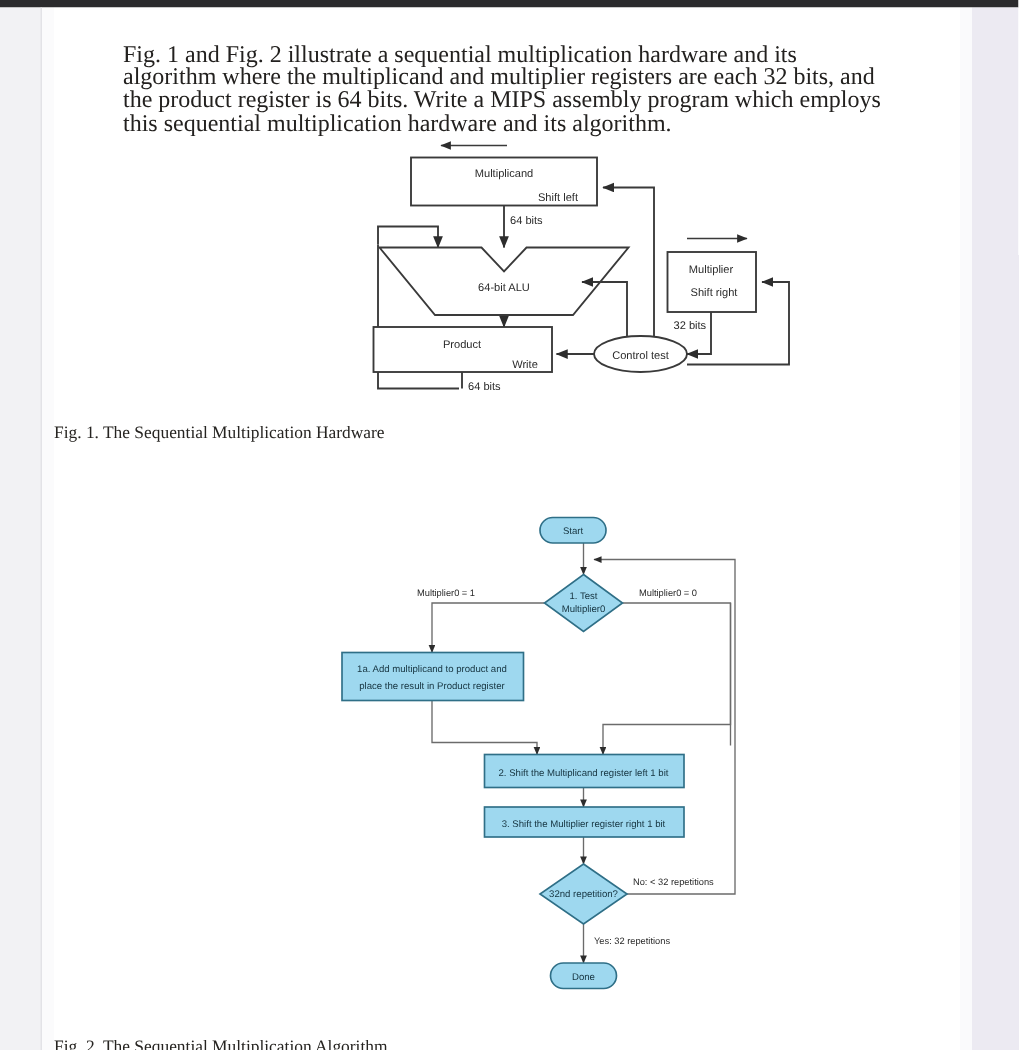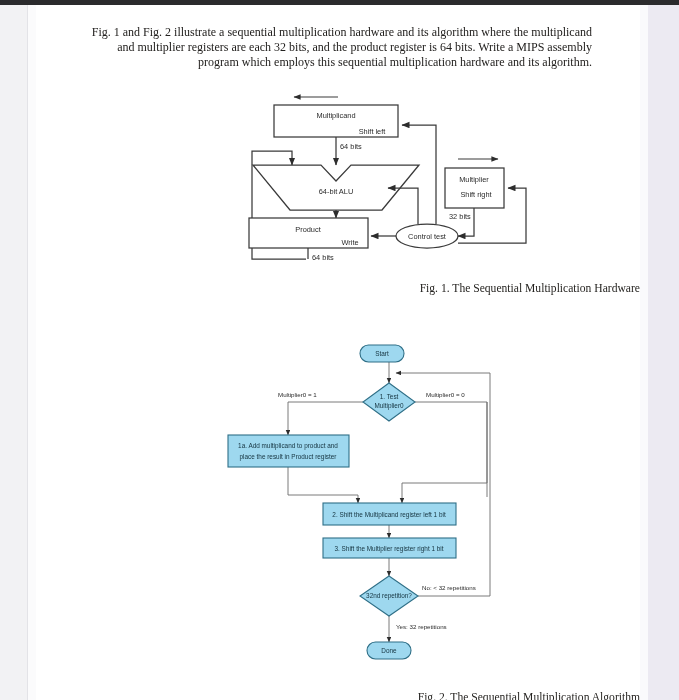--- a/index.html
+++ b/index.html
@@ -12,25 +12,25 @@
   }
   #topbar{position:absolute;left:0;top:0;width:679px;height:5px;background:#2b2b2d;}
   #leftstrip{position:absolute;left:0;top:5px;width:27px;height:695px;background:#f2f2f4;border-right:1px solid #e3e3e7;}
   #leftstrip2{position:absolute;left:28px;top:5px;width:8px;height:695px;background:#fbfbfc;}
   #rightstrip{position:absolute;left:648px;top:5px;width:31px;height:695px;background:#eceaf2;}
   #rightstrip2{position:absolute;left:640px;top:5px;width:8px;height:695px;background:#fafafc;}
   #page{position:absolute;left:36px;top:5px;width:604px;height:695px;background:#ffffff;}
 
   #intro{
     position:absolute;left:46px;top:8px;width:510px;
-    font-size:12px;line-height:15.2px;color:#23211f;
-    text-align:right;
+    font-size:16px;line-height:15.2px;color:#23211f;
+    text-align:left;
   }
   .caption{
-    position:absolute;width:604px;left:0;text-align:right;
+    position:absolute;width:604px;left:0;text-align:left;
     font-size:11.6px;color:#262421;
   }
   #cap1{top:277px;}
   #cap2{top:686px;}
   svg{display:block;}
   #fig1{position:absolute;left:150px;top:86px;}
   #fig2{position:absolute;left:170px;top:330px;}
   .fig1-txt{font-family:"Liberation Sans", sans-serif;font-size:7.4px;fill:#2a2a2a;}
   .fig2-txt{font-family:"Liberation Sans", sans-serif;font-size:6.4px;fill:#15333f;}
   .fig2-edge{font-family:"Liberation Sans", sans-serif;font-size:6.2px;fill:#2a2a2a;}

